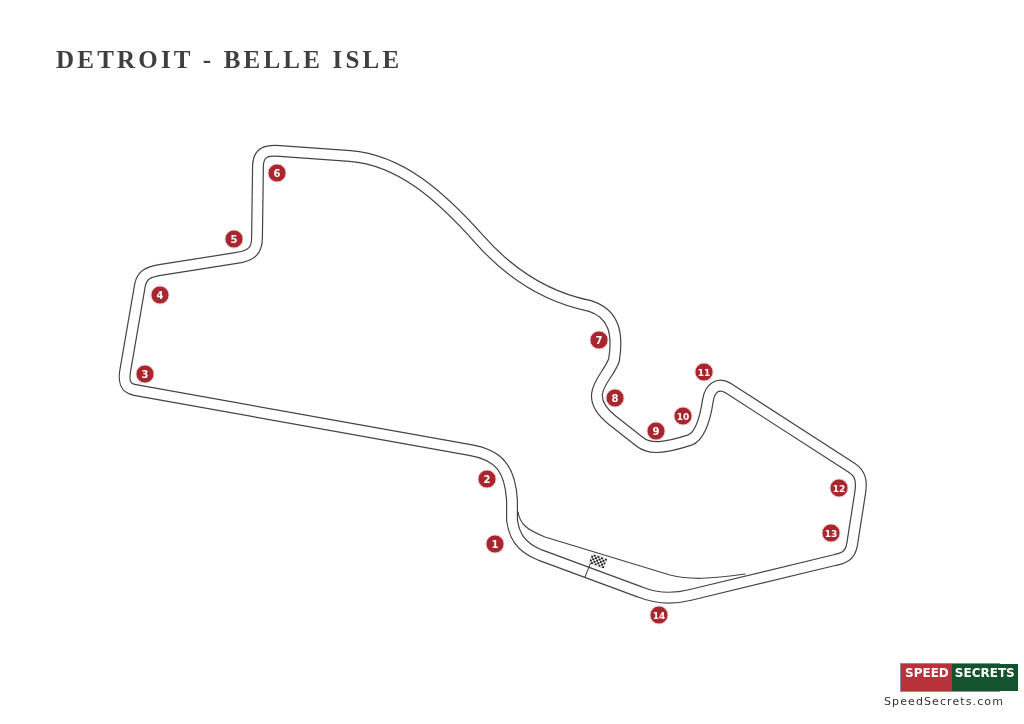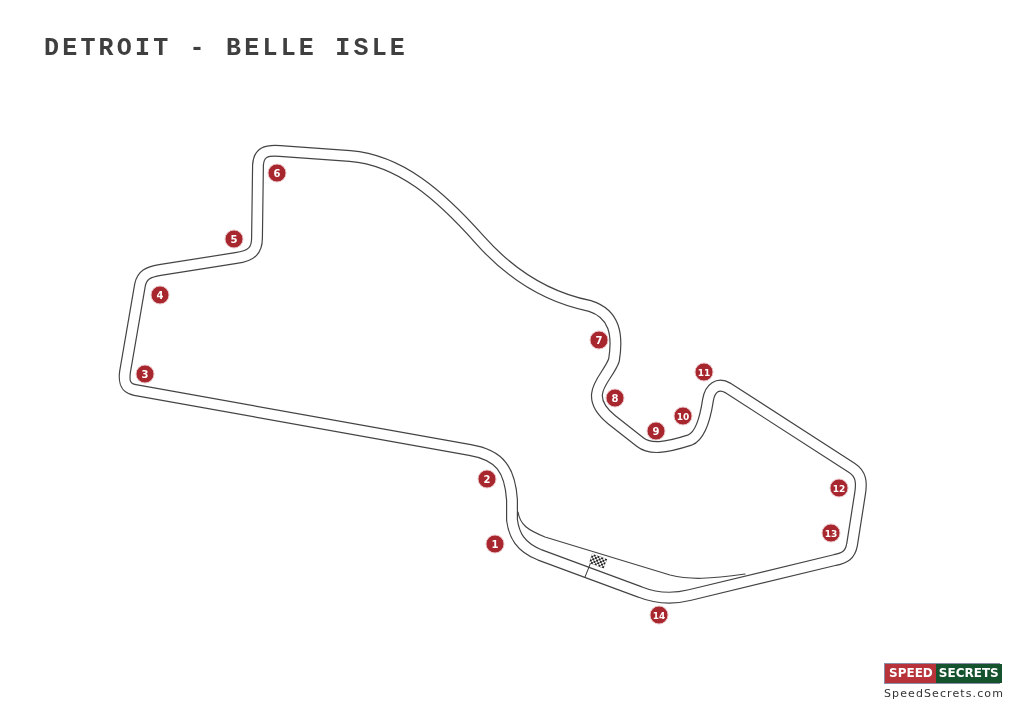--- a/index.html
+++ b/index.html
@@ -1,21 +1,21 @@
 <!DOCTYPE html>
 <html><head>
 <meta charset="utf-8">
 <style>
   html, body { margin:0; padding:0; }
   body { width:1024px; height:724px; background:#ffffff; position:relative; overflow:hidden; font-family:"Liberation Sans", sans-serif; }
-  .title { position:absolute; left:40px; top:30px; font-family:Liberation Mono, monospace; font-weight:bold; font-size:25px; letter-spacing:3.2px; color:#3f3f3f; margin:4px; }
+  .title { position:absolute; left:40px; top:30px; font-family:Liberation Serif, serif; font-weight:bold; font-size:25px; letter-spacing:3.2px; color:#3f3f3f; margin:16px; }
   svg.map { position:absolute; left:0; top:0; }
   .corner-label { font-family:"DejaVu Sans", sans-serif; font-weight:bold; fill:#ffffff; text-anchor:middle; dominant-baseline:central; }
   .logo { position:absolute; left:884px; top:663px; width:116px; }
-  .logo-badge { display:flex; height:21px; border:1px solid #8a8fa8; box-sizing:border-box; font-family:"DejaVu Sans", sans-serif; font-weight:bold; font-size:12px; line-height:19px; color:#fff; }
+  .logo-badge { display:flex; height:29px; border:1px solid #8a8fa8; box-sizing:border-box; font-family:"DejaVu Sans", sans-serif; font-weight:bold; font-size:12px; line-height:19px; color:#fff;margin-left:16px; }
   .logo-speed { background:#b8323a; padding:0 3px 0 4px; }
   .logo-secrets { background:#14532d; padding:0 3px; flex:1; }
   .logo-url { font-family:"DejaVu Sans", sans-serif; font-size:11px; letter-spacing:1.1px; color:#333; margin-top:3px; text-align:left; }
 </style>
 </head>
 <body>
 
 <h1 class="title">DETROIT - BELLE ISLE</h1>
 
 <svg class="map" width="1024" height="724" viewBox="0 0 1024 724">

